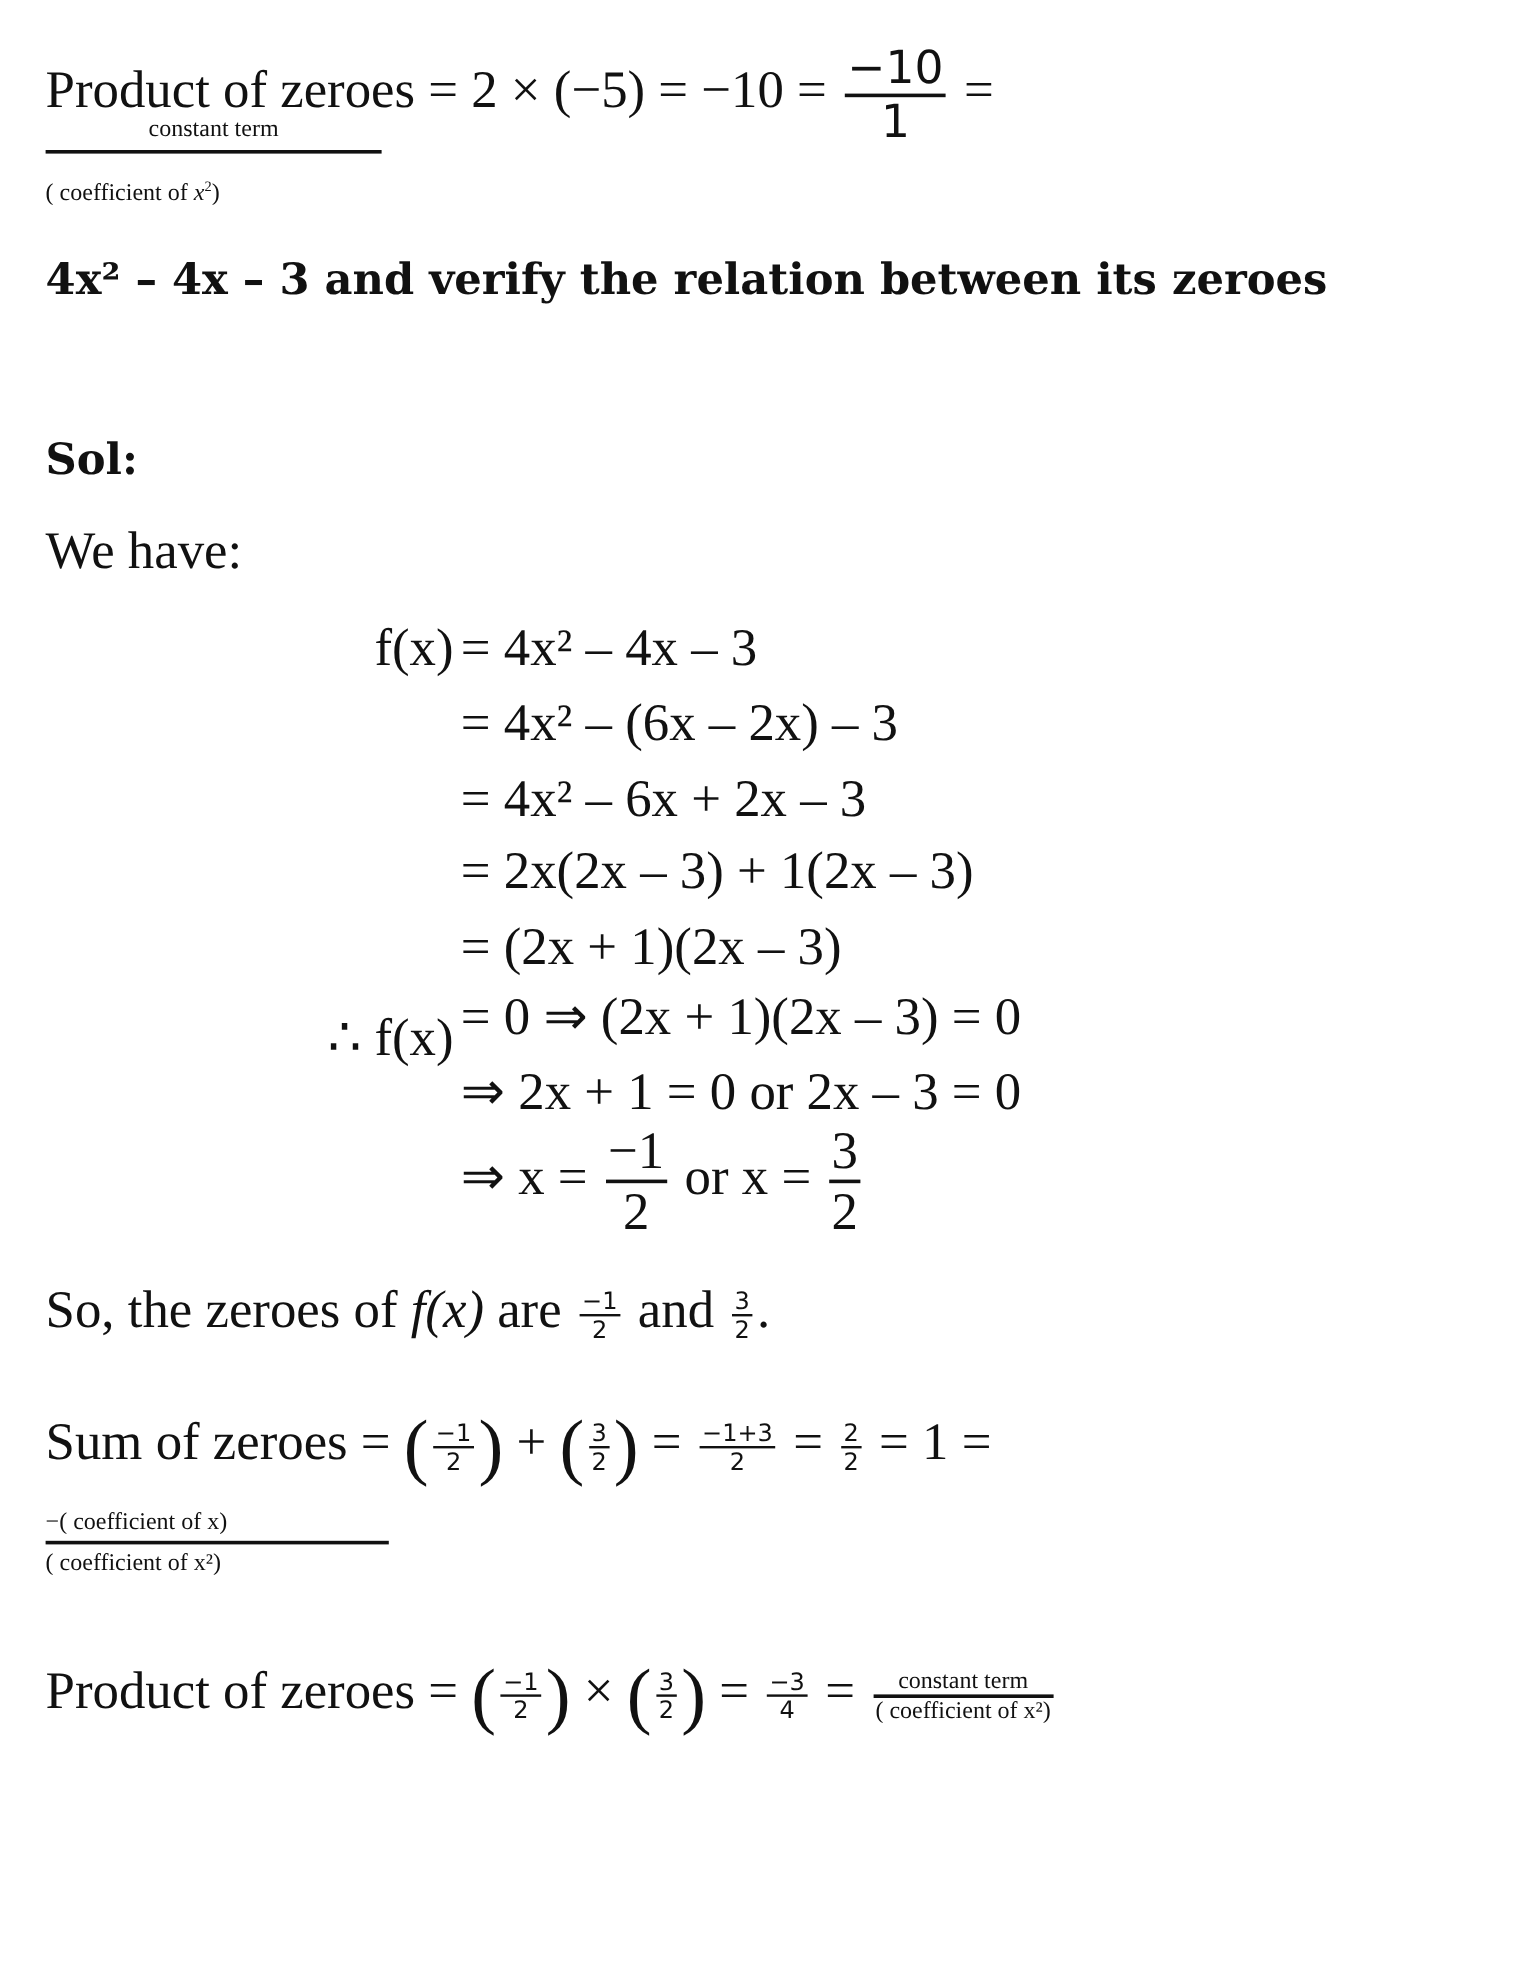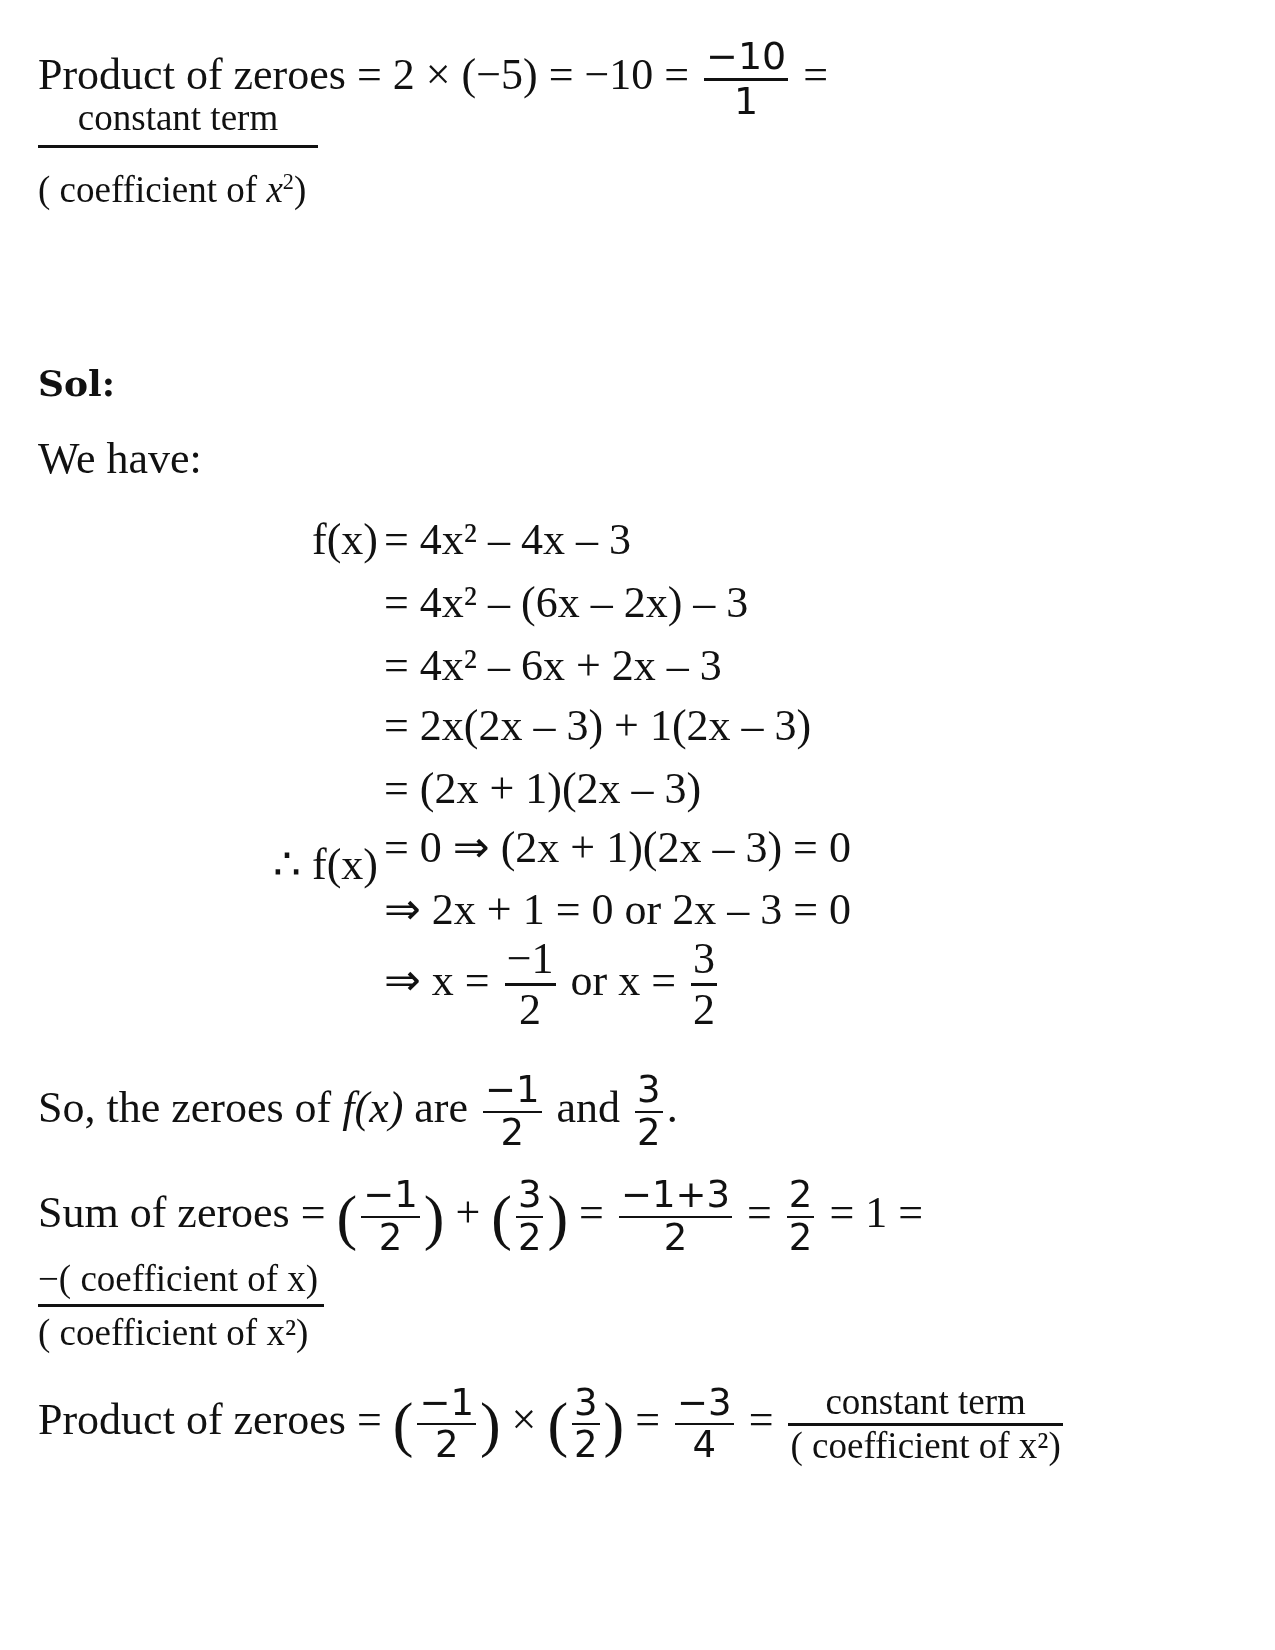--- a/index.html
+++ b/index.html
@@ -5,21 +5,21 @@
   html, body { margin: 0; padding: 0; background: #ffffff; }
   body { width: 1275px; height: 1650px; position: relative; overflow: hidden; color: #111; font-family: "Liberation Serif", "DejaVu Serif", serif; }
   .abs { position: absolute; white-space: nowrap; }
   .m { font-family: "Liberation Serif", serif; font-size: 44px; line-height: 1; }
   .serif38 { font-family: "DejaVu Serif", serif; font-size: 36px; }
   .bold { font-weight: bold; }
   .frac { display: inline-flex; flex-direction: column; align-items: center; vertical-align: middle; margin: 0 4px; }
   .frac .num, .frac .den { display: block; line-height: 1.1; padding: 0 2px; }
   .frac .bar { display: block; width: 100%; border-top: 3px solid #111; }
   .small { font-size: 38px; text-align: center; }
-  .tiny { font-size: 37px; }
+  .tiny { font-size: 20px; }
   .paren { font-size: 62px; line-height: 1; vertical-align: middle; font-weight: 300; }
   i.v { font-style: italic; }
   sup { font-size: 0.6em; }
 </style>
 </head>
 <body>
 
 <div class="abs m" style="left:38px; top:36px;">
   <span>Product of zeroes = 2 × (−5) = −10 =</span>
   <span class="frac small" style="font-family:'DejaVu Sans',sans-serif;">
@@ -31,20 +31,21 @@
 </div>
 <div class="abs" style="left:38px; top:96px; width:280px; text-align:center;">
   <div class="tiny" style="padding-bottom:6px;">constant term</div>
   <div style="border-top:3px solid #111;"></div>
   <div class="tiny" style="text-align:left; padding-top:20px;">
     <span>( coefficient of </span><i class="v">x</i><sup>2</sup><span>)</span>
   </div>
 </div>
 
 <div class="abs serif38 bold" style="left:38px; top:210px; line-height:47px;">
+  <div>4x² – 4x – 3 and verify the relation between its zeroes</div>
 </div>
 
 <div class="abs serif38 bold" style="left:38px; top:362px;">Sol:</div>
 <div class="abs m" style="left:38px; top:437px;">We have:</div>
 
 <div class="abs m" style="left:0; top:518px;">
   <div style="position:absolute; top:0px;   left:0; width:378px; text-align:right;">f(x)</div>
   <div style="position:absolute; top:0px;   left:384px;">= 4x² – 4x – 3</div>
   <div style="position:absolute; top:63px;  left:384px;">= 4x² – (6x – 2x) – 3</div>
   <div style="position:absolute; top:126px; left:384px;">= 4x² – 6x + 2x – 3</div>

